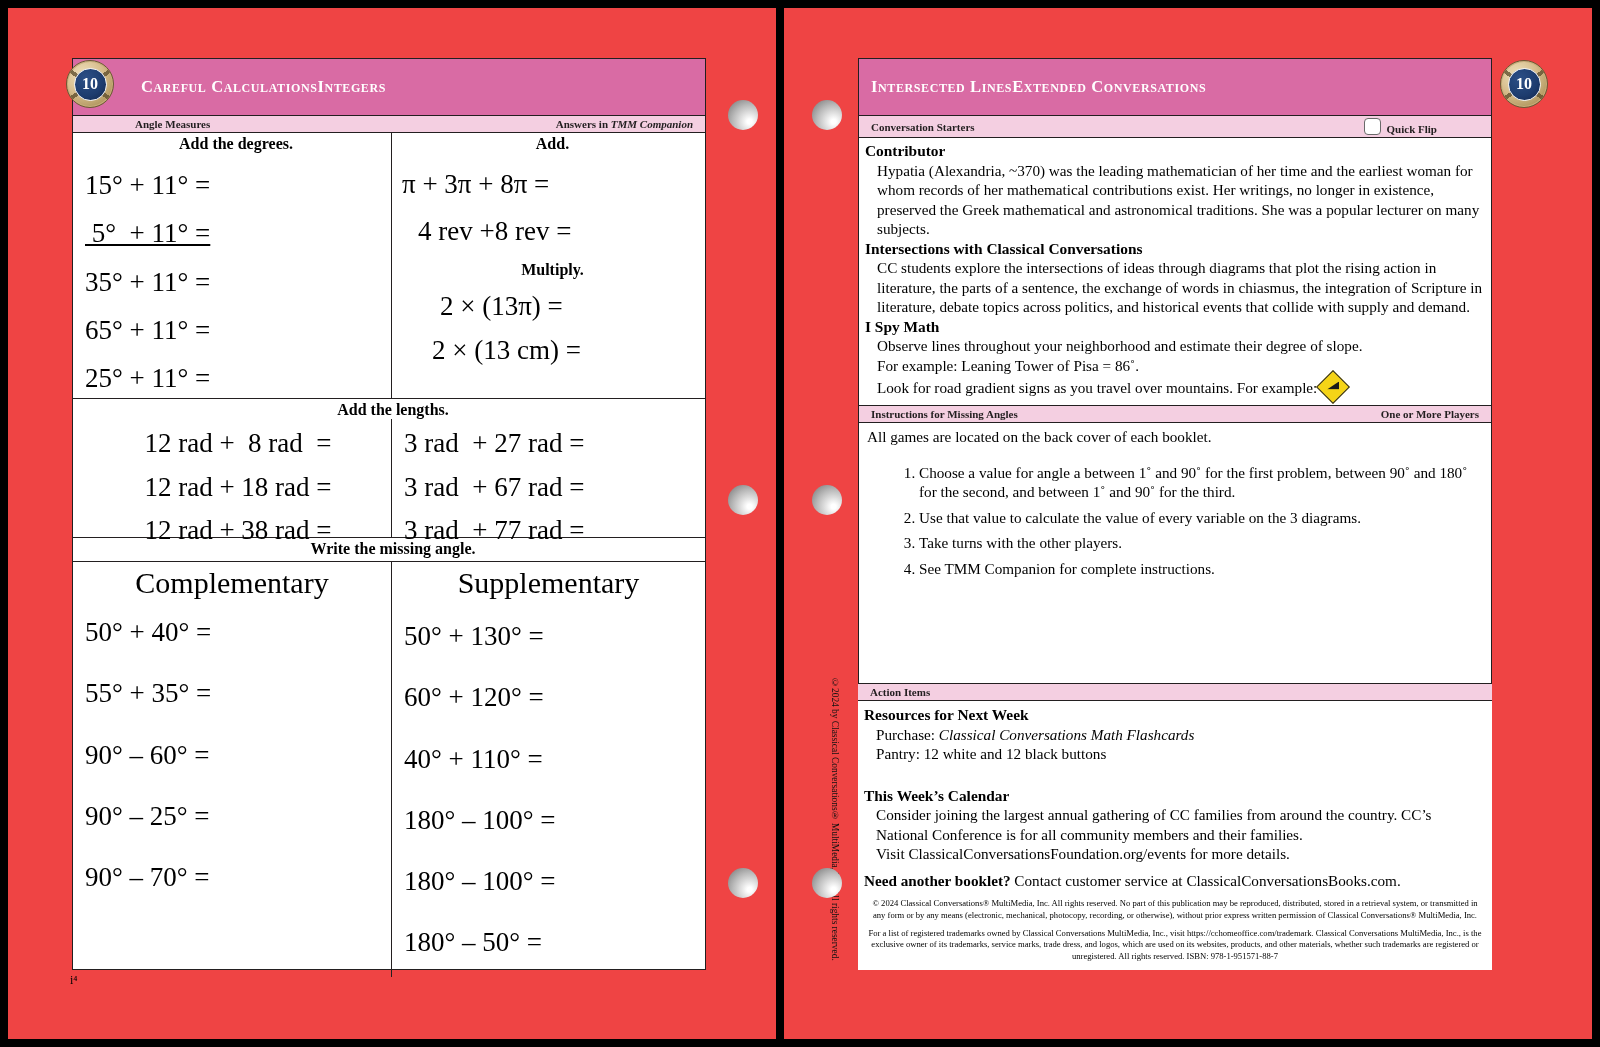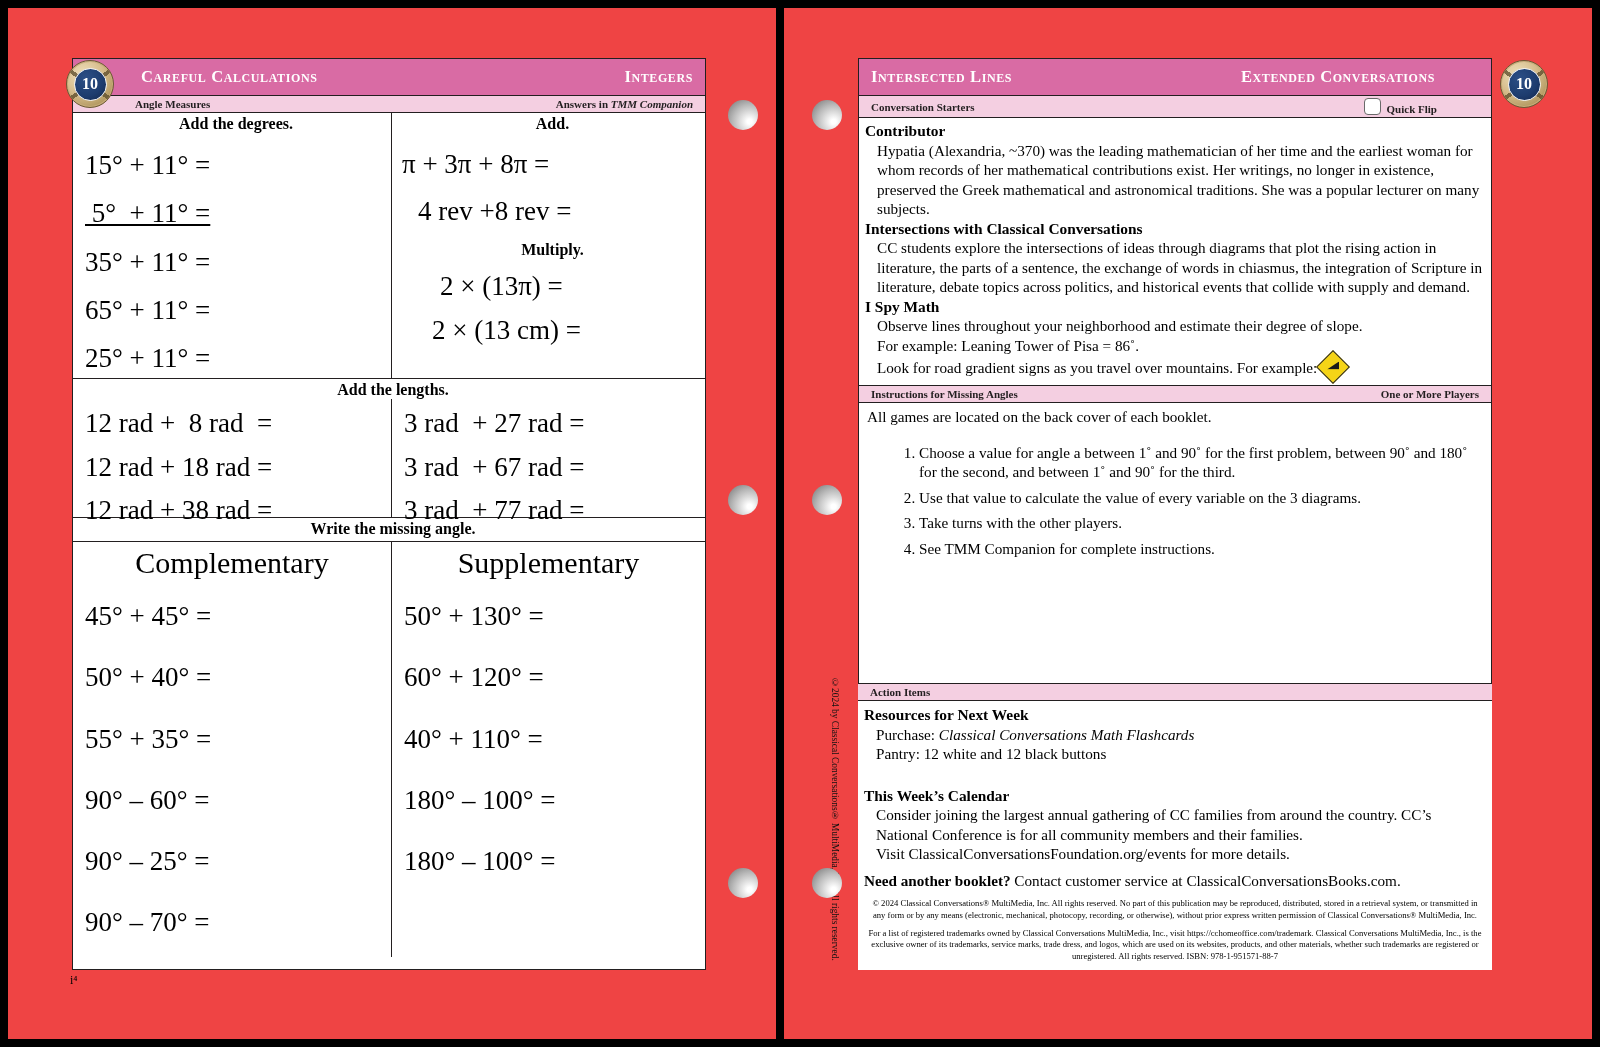--- a/index.html
+++ b/index.html
@@ -15,22 +15,22 @@
   .paper.right{left:784px;width:808px;}
   .gutter{position:absolute;left:776px;top:0;width:8px;height:100%;background:#000;}
 
   
   .hole{position:absolute;width:30px;height:30px;border-radius:50%;
         background:radial-gradient(circle at 72% 72%, #ffffff 8%, #b9b9b9 55%, #6f6f6f 100%);}
 
   
   .card{position:absolute;border:1.6px solid #231f20;background:#fff;}
   .bar-main{background:#d96ba4;color:#fff;font-weight:bold;letter-spacing:.6px;
-            display:flex;justify-content:space-between;align-items:center;
-            padding:8px 12px;font-size:16.5px;font-variant:small-caps;}
+            display:flex;justify-content:flex-start;align-items:center;
+            padding:18px 12px;font-size:16.5px;font-variant:small-caps;}
   .bar-sub{background:#f4cfe1;color:#231f20;font-weight:bold;
            display:flex;justify-content:space-between;align-items:center;
            padding:2px 12px;font-size:11px;border-top:1.4px solid #231f20;border-bottom:1.4px solid #231f20;}
   .bar-sub .it{font-style:italic;font-weight:bold;}
   .bar-main .sc{font-variant:small-caps;}
 
   .medallion{position:absolute;width:46px;height:46px;border-radius:50%;
      background:radial-gradient(circle at 35% 30%, #efe0bc 0%, #d6bd8c 45%, #b49a63 75%, #8e7746 100%);
      border:1px solid #6b5a34;display:flex;align-items:center;justify-content:center;z-index:6;
      box-shadow:0 0 0 1px #c9ae7c inset;}
@@ -112,52 +112,52 @@
           <div class="prob" style="line-height:1.74;padding-left:26px;">4 rev +8 rev =</div>
           <div class="sec-label" style="padding-top:6px;">Multiply.</div>
           <div class="prob" style="padding-top:6px;line-height:1.62;padding-left:48px;">2 × (13π) =</div>
           <div class="prob" style="line-height:1.62;padding-left:40px;">2 × (13 cm) =</div>
         </div>
       </div>
 
       <div class="divrow">
         <div class="sec-label">Add the lengths.</div>
         <div class="twocol" style="height:118px;">
-          <div class="col" style="width:318px;flex:none;">
+          <div class="col" style="width:318px;flex:none;text-align:center;">
             <div class="prob eqA" style="line-height:1.62;padding-top:3px;">12 rad +  8 rad  =</div>
             <div class="prob eqA" style="line-height:1.62;">12 rad + 18 rad =</div>
             <div class="prob eqA" style="line-height:1.62;">12 rad + 38 rad =</div>
           </div>
           <div class="col withline">
             <div class="prob" style="line-height:1.62;padding-top:3px;padding-left:12px;">3 rad  + 27 rad =</div>
             <div class="prob" style="line-height:1.62;padding-left:12px;">3 rad  + 67 rad =</div>
             <div class="prob" style="line-height:1.62;padding-left:12px;">3 rad  + 77 rad =</div>
           </div>
         </div>
       </div>
 
       <div class="divrow">
         <div class="sec-label">Write the missing angle.</div>
         <div class="twocol divrow" style="margin-top:3px;height:415px;">
           <div class="col" style="width:318px;flex:none;">
             <div class="hdr-big">Complementary</div>
-            <div class="prob eqA" style="line-height:2.27;padding-top:4px;">45° + 45° =</div>
             <div class="prob eqA" style="line-height:2.27;">50° + 40° =</div>
             <div class="prob eqA" style="line-height:2.27;">55° + 35° =</div>
             <div class="prob eqA" style="line-height:2.27;">90° – 60° =</div>
             <div class="prob eqA" style="line-height:2.27;">90° – 25° =</div>
             <div class="prob eqA" style="line-height:2.27;">90° – 70° =</div>
           </div>
           <div class="col withline">
             <div class="hdr-big">Supplementary</div>
             <div class="prob" style="line-height:2.27;padding-top:4px;padding-left:12px;">50° + 130° =</div>
             <div class="prob" style="line-height:2.27;padding-left:12px;">60° + 120° =</div>
             <div class="prob" style="line-height:2.27;padding-left:12px;">40° + 110° =</div>
             <div class="prob" style="line-height:2.27;padding-left:12px;">180° – 100° =</div>
             <div class="prob" style="line-height:2.27;padding-left:12px;">180° – 100° =</div>
+            <div class="prob" style="line-height:2.27;padding-left:12px;">180° – 50° =</div>
           </div>
         </div>
       </div>
     </div>
 
     <div class="pagenum" style="left:62px;top:965px;">i⁴</div>
   </div>
 
   <div class="gutter"></div>
 

